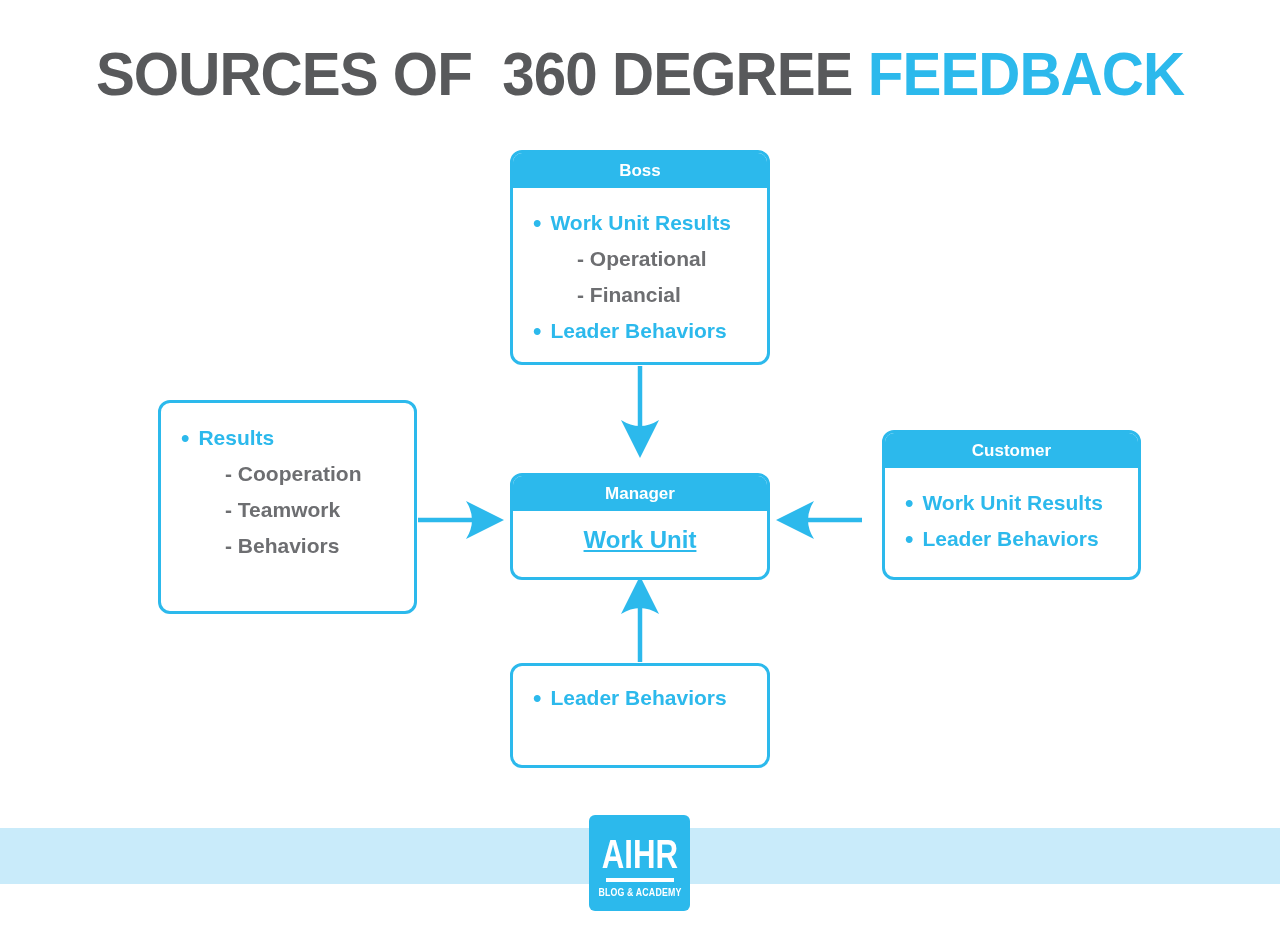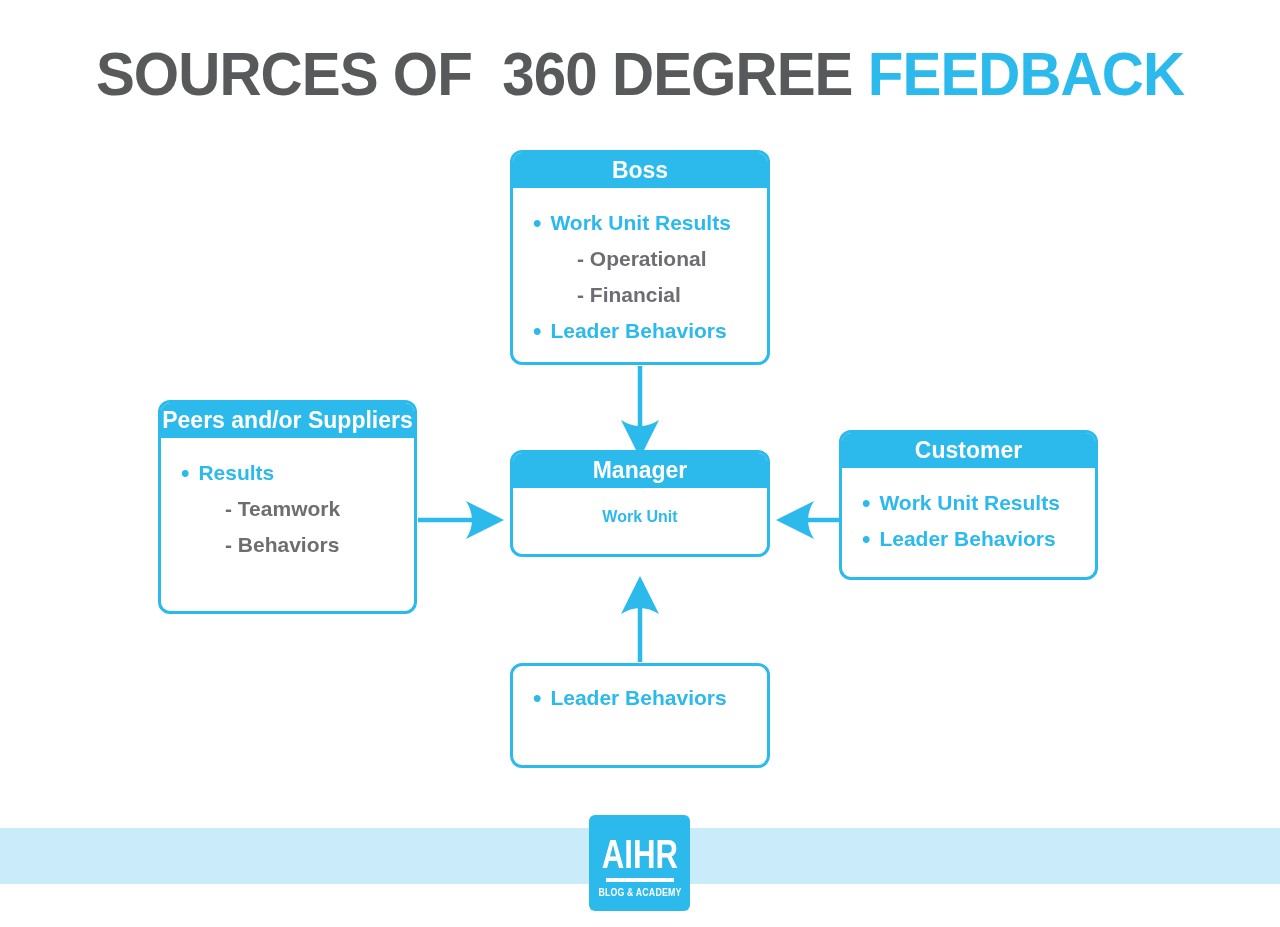--- a/index.html
+++ b/index.html
@@ -51,21 +51,21 @@
     position: absolute;
     background: #ffffff;
     border: 3px solid var(--accent);
     border-radius: 12px;
     overflow: hidden;
   }
   .box-header {
     background: var(--accent);
     color: #ffffff;
     font-weight: bold;
-    font-size: 23px;
+    font-size: 17px;
     text-align: center;
     line-height: 35px;
     height: 35px;
   }
   .box-body { padding: 17px 6px 0 20px; }
   .item {
     height: 36px;
     display: flex;
     align-items: center;
     font-size: 21px;
@@ -76,31 +76,32 @@
   .item.bullet .dot {
     color: var(--accent);
     margin-right: 9px;
     font-size: 24px;
     line-height: 1;
   }
   .item.sub { color: var(--item-gray); padding-left: 44px; }
   
   #box-boss         { left: 510px; top: 150px; width: 260px; height: 215px; }
   #box-peers        { left: 158px; top: 400px; width: 259px; height: 214px; }
-  #box-customer     { left: 839px; top: 430px; width: 259px; height: 150px; }
-  #box-manager      { left: 510px; top: 450px; width: 260px; height: 107px; }
+  #box-customer     { left: 882px; top: 430px; width: 259px; height: 150px; }
+  #box-manager      { left: 510px; top: 473px; width: 260px; height: 107px; }
   #box-subordinates { left: 510px; top: 663px; width: 260px; height: 105px; }
   .manager-body {
     height: 58px;
     display: flex;
     align-items: center;
     justify-content: center;
     color: var(--accent);
-    font-size: 16px;
-    font-weight: bold;
+    font-size: 24px;
+    font-weight: bold;
+    text-decoration: underline;
   }
   #box-subordinates .box-body { padding-top: 14px; }
   
   .band {
     position: absolute;
     left: 0; top: 828px;
     width: 1280px; height: 56px;
     background: var(--band);
   }
   .logo {
@@ -176,26 +177,26 @@
       <div class="item sub">- Operational</div>
       <div class="item sub">- Financial</div>
       <div class="item bullet">
         <span class="dot">•</span>
         <span>Leader Behaviors</span>
       </div>
     </div>
   </div>
 
   <div class="box" id="box-peers">
-    <div class="box-header">Peers and/or Suppliers</div>
     <div class="box-body">
       <div class="item bullet">
         <span class="dot">•</span>
         <span>Results</span>
       </div>
+      <div class="item sub">- Cooperation</div>
       <div class="item sub">- Teamwork</div>
       <div class="item sub">- Behaviors</div>
     </div>
   </div>
 
   <div class="box" id="box-customer">
     <div class="box-header">Customer</div>
     <div class="box-body">
       <div class="item bullet">
         <span class="dot">•</span>

